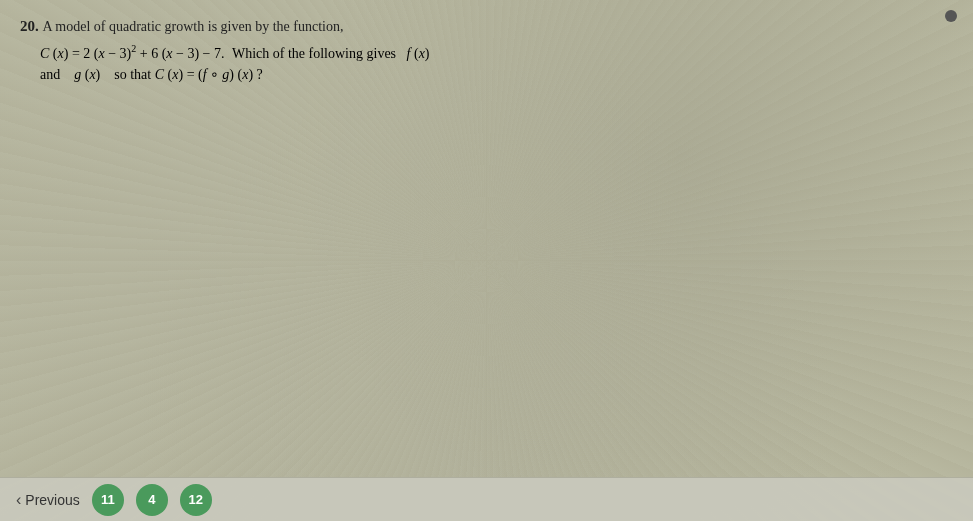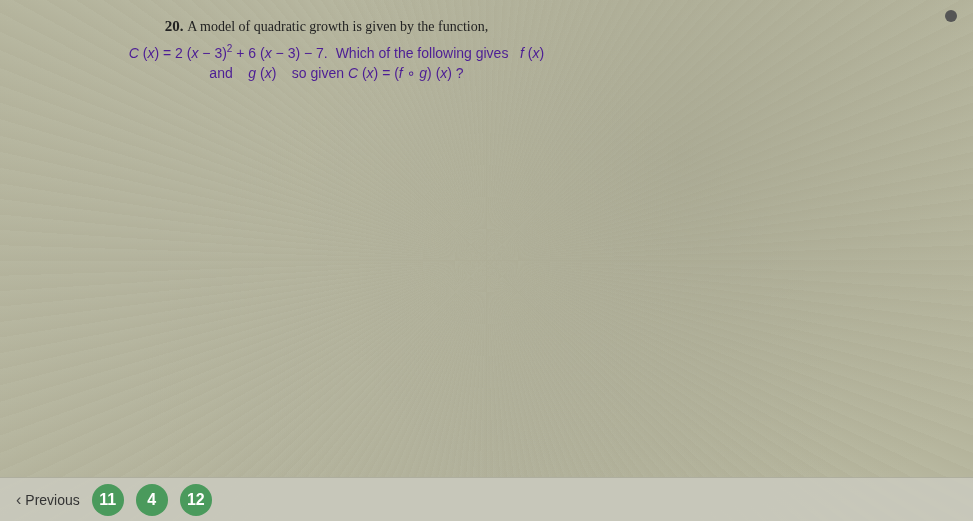--- a/index.html
+++ b/index.html
@@ -20,43 +20,42 @@
         radial-gradient(circle at 70% 30%, rgba(160,160,140,0.5) 0%, transparent 50%),
         radial-gradient(circle at 50% 80%, rgba(170,170,150,0.4) 0%, transparent 55%);
       background-color: #b8b8a0;
     }
 
     .main-container {
       position: relative;
       display: flex;
       width: 100%;
       height: 100%;
-      text-align: center;
     }
 
     
     .question-panel {
       flex: 1;
       padding: 18px 20px;
       position: relative;
       background: transparent;
     }
 
     .question-number {
       font-size: 15px;
       font-weight: bold;
       color: #222;
       margin-bottom: 8px;
     }
 
     .math-line {
       font-size: 14px;
-      color: #4c1d95;
+      color: #000000;
       margin: 3px 0;
-      font-family: Liberation Sans, sans-serif;
+      font-family: Liberation Serif, serif;
     }
 
     .math-indent {
       padding-left: 20px;
     }
 
     
     .answers-panel {
       width: 320px;
       display: flex;
@@ -133,21 +132,21 @@
       color: #444;
     }
 
     .nav-circle {
       width: 32px;
       height: 32px;
       border-radius: 50%;
       display: flex;
       align-items: center;
       justify-content: center;
-      font-size: 16px;
+      font-size: 13px;
       font-weight: bold;
       cursor: pointer;
       font-family: Arial, sans-serif;
     }
 
     .nav-circle.completed {
       background: #4a9a5c;
       color: white;
     }
 
@@ -189,21 +188,21 @@
       </span>
     </div>
     <div class="math-indent">
       <div class="math-line">
         <em>C</em> (<em>x</em>) = 2 (<em>x</em> − 3)<sup>2</sup> + 6 (<em>x</em> − 3) − 7.
         <span style="font-size:14px; font-style:normal; margin-left:4px;">Which of the following gives</span>
         <span style="font-size:14px;">&nbsp;&nbsp;<em>f</em> (<em>x</em>)</span>
       </div>
       <div class="math-line" style="margin-top:4px;">
         and &nbsp;&nbsp;&nbsp;<em>g</em> (<em>x</em>) &nbsp;&nbsp; so 
-        <span>given</span>
+        <span>that</span>
         <em>C</em> (<em>x</em>) = (<em>f</em> ∘ <em>g</em>) (<em>x</em>) ?
       </div>
     </div>
   </div>
 
   <div class="answers-panel">
 
     <div class="answer-option">
       <div class="radio-circle"></div>
       <div class="answer-content">

